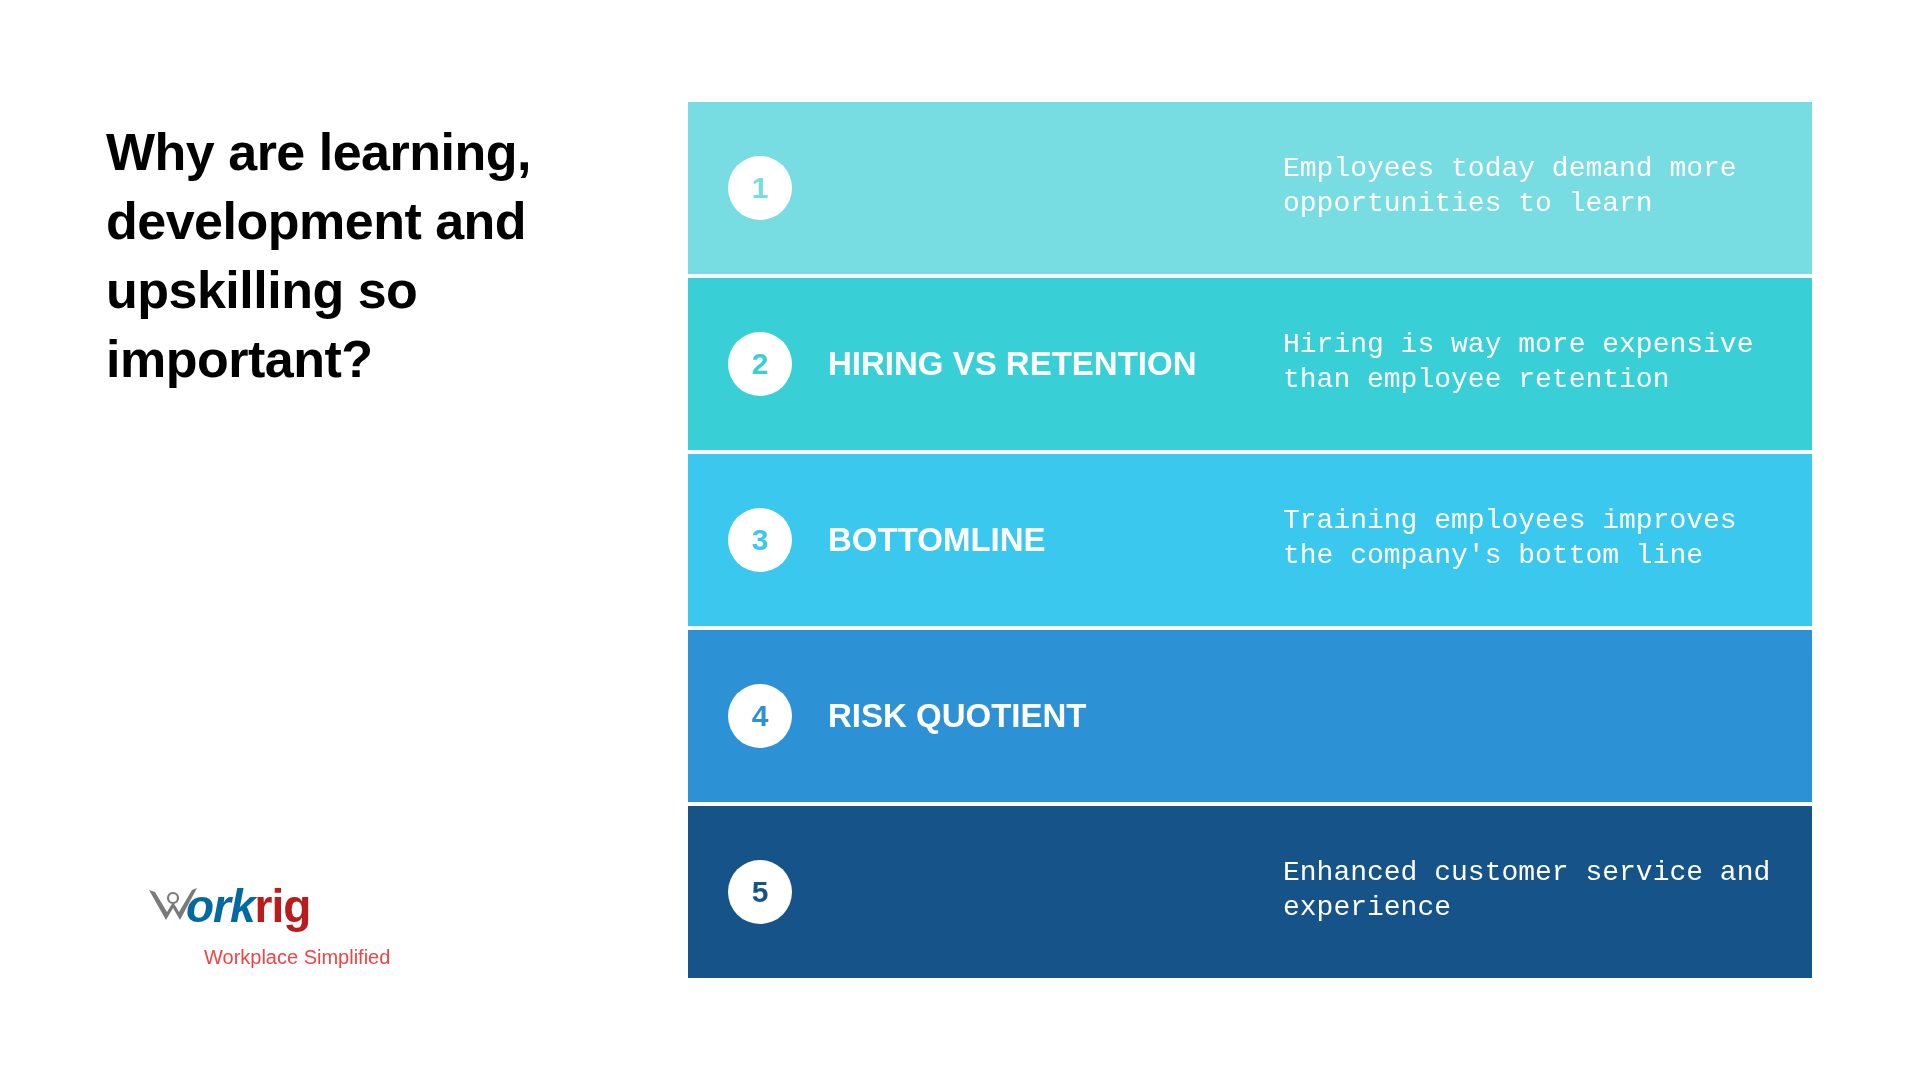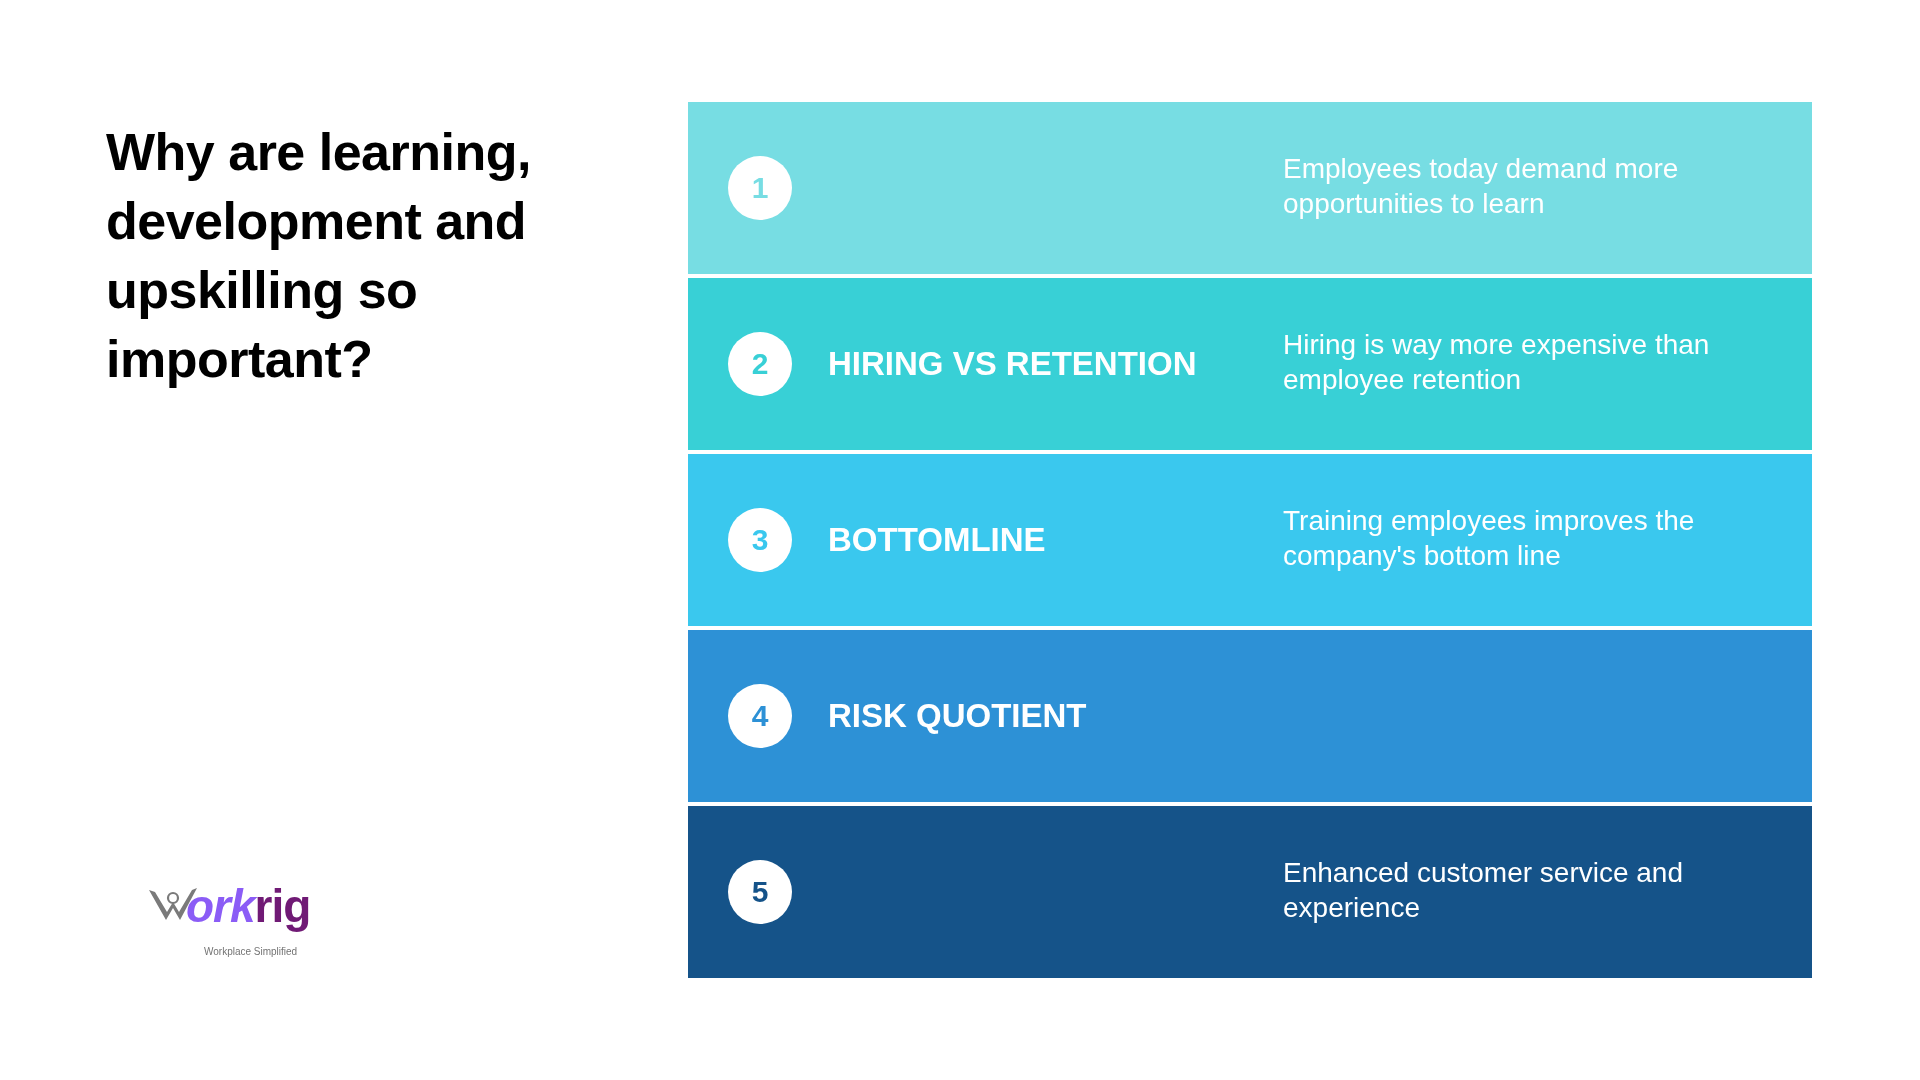--- a/index.html
+++ b/index.html
@@ -46,29 +46,29 @@
       left: 38px;
       top: -6px;
       font-family: "Liberation Sans", sans-serif;
       font-weight: 700;
       font-style: italic;
       font-size: 46px;
       letter-spacing: -1px;
       line-height: 52px;
       white-space: nowrap;
     }
-    .logo-word .ork { color: #8b5cf6; font-style: italic; }
-    .logo-word .rig { color: #701a75; font-style: normal; }
+    .logo-word .ork { color: #0369a1; font-style: italic; }
+    .logo-word .rig { color: #b91c1c; font-style: normal; }
     .logo-tagline {
       position: absolute;
       left: 56px;
       top: 60px;
       font-family: "Liberation Sans", sans-serif;
-      font-size: 10px;
-      color: #737373;
+      font-size: 20px;
+      color: #ef4444;
       white-space: nowrap;
     }
     .panel {
       position: absolute;
       left: 688px;
       top: 102px;
       width: 1124px;
       display: flex;
       flex-direction: column;
       gap: 4px;
@@ -108,21 +108,21 @@
       white-space: nowrap;
     }
     .row-desc {
       position: absolute;
       left: 595px;
       top: 0;
       width: 500px;
       height: 172px;
       display: flex;
       align-items: center;
-      font-family: Liberation Sans, sans-serif;
+      font-family: Liberation Mono, monospace;
       font-size: 28px;
       line-height: 35px;
       color: #ffffff;
       padding-bottom: 4px;
       box-sizing: border-box;
     }
   </style>
 </head>
 <body>
 

